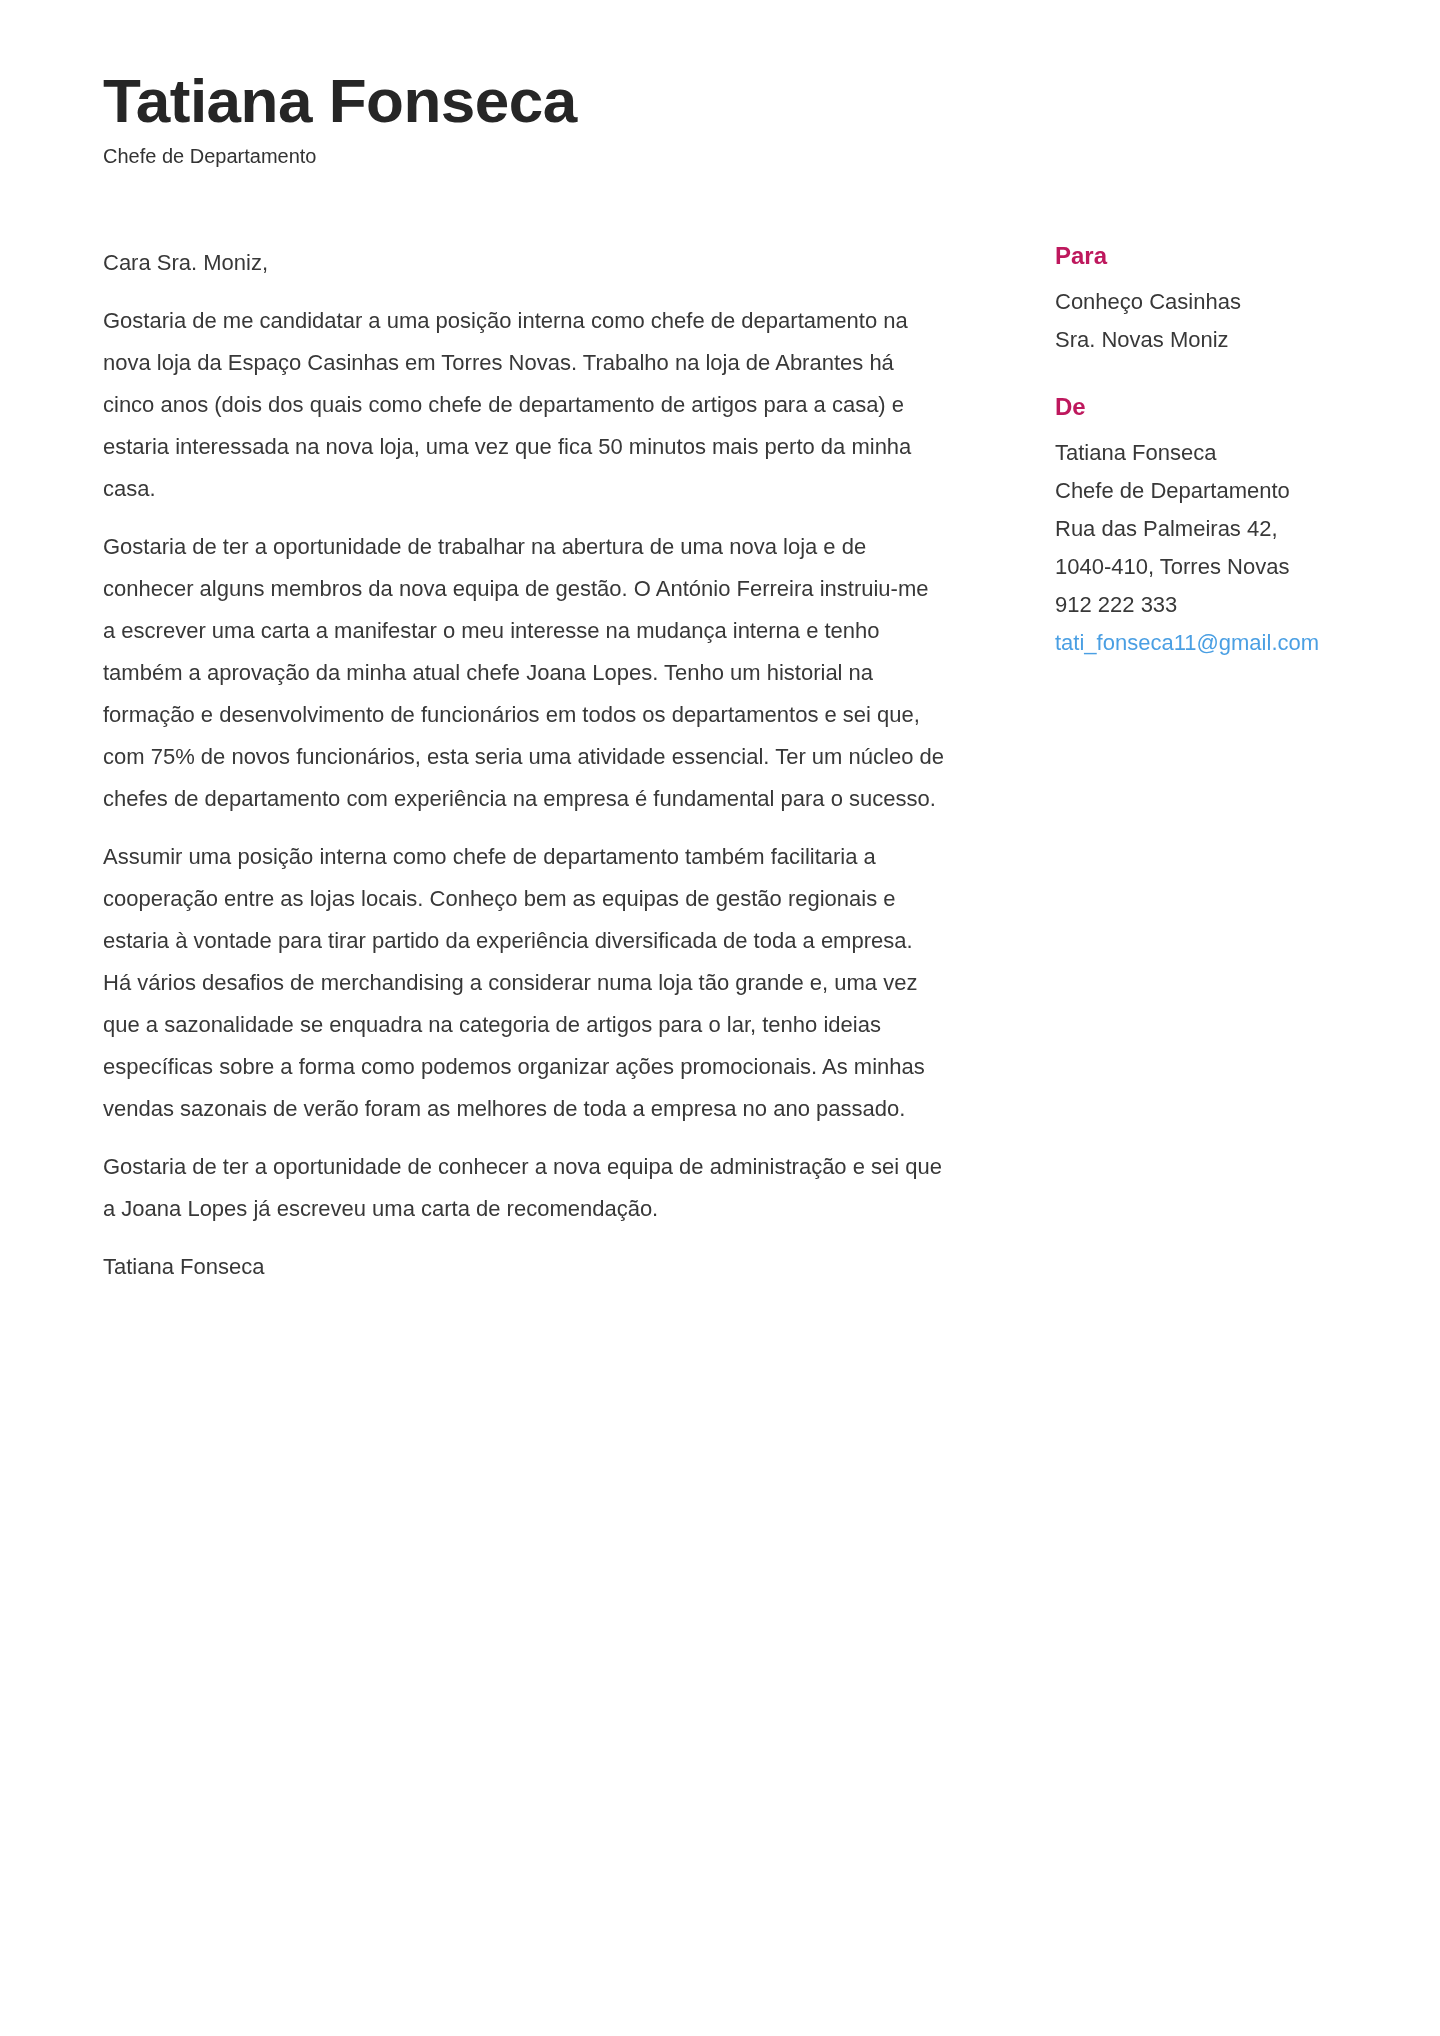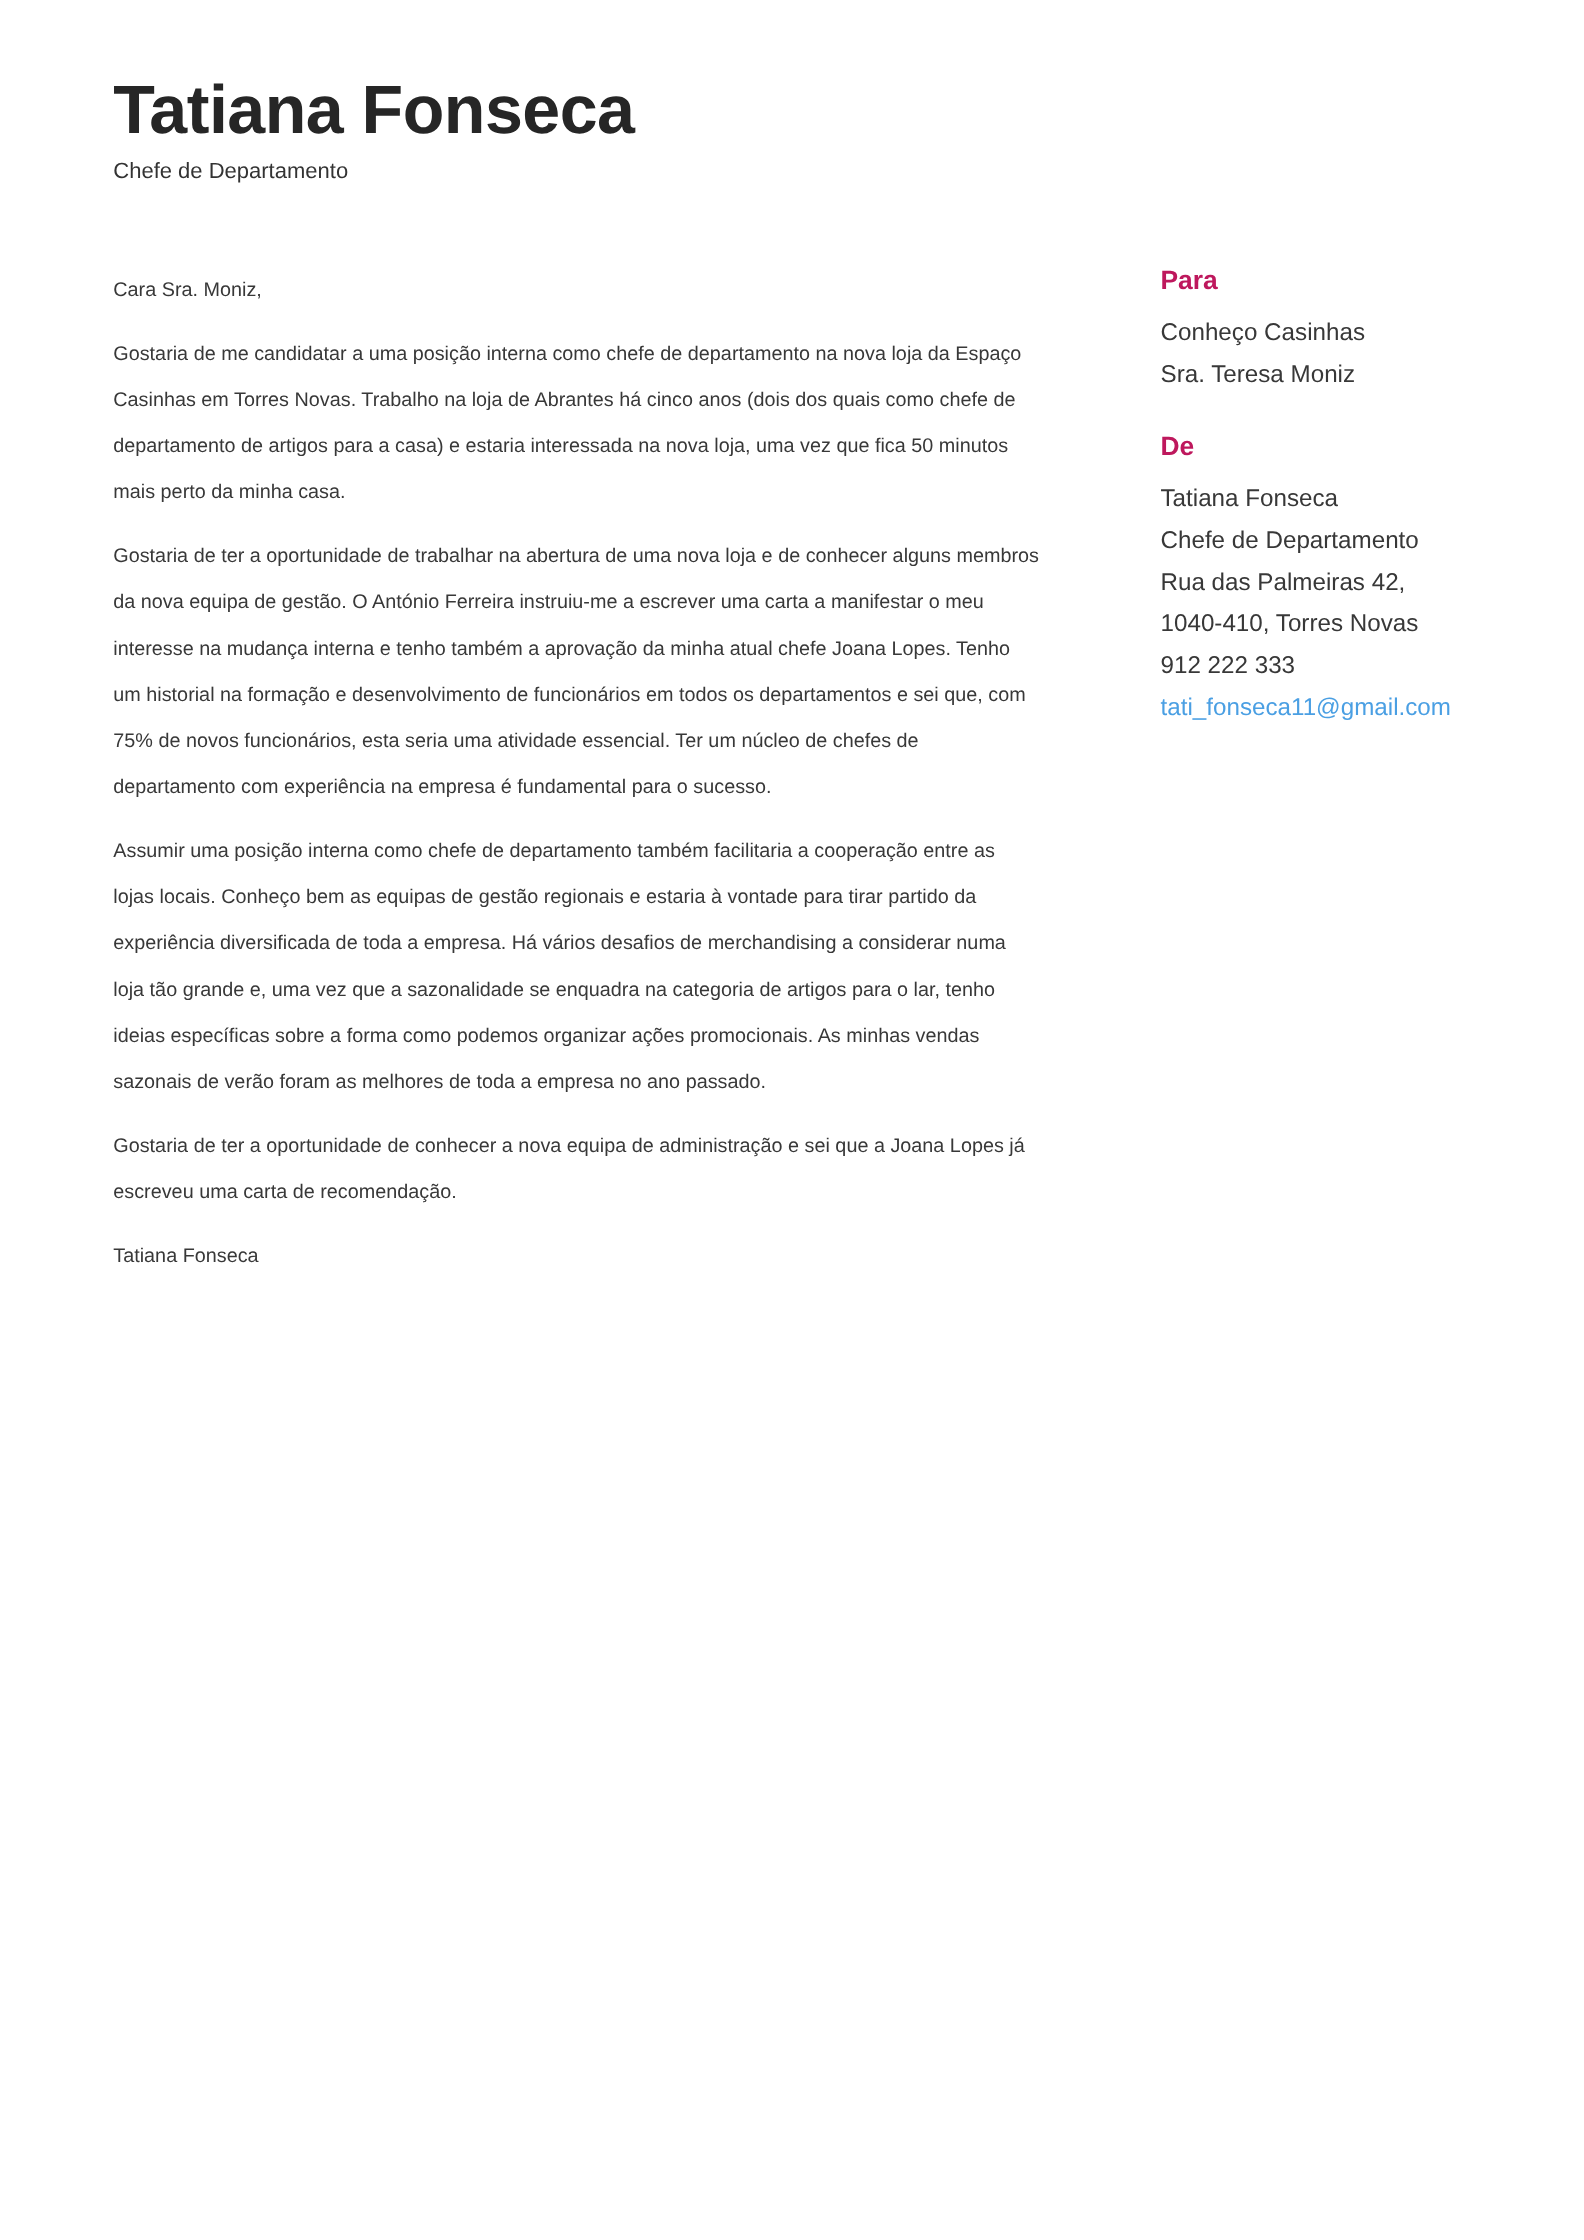--- a/index.html
+++ b/index.html
@@ -41,21 +41,21 @@
     display: flex;
     align-items: flex-start;
     margin-top: 74px;
   }
   .letter-body {
     flex: none;
     width: 842px;
   }
   .letter-body p {
     margin: 0 0 16px 0;
-    font-size: 18px;
+    font-size: 22px;
     line-height: 42px;
     color: #383838;
   }
   .letter-body p.closing { margin-bottom: 16px; }
   .letter-body p.signature { margin-bottom: 0; }
   
   .sidebar {
     flex: none;
     margin-left: 110px;
     width: 292px;
@@ -101,21 +101,21 @@
       <p>Assumir uma posição interna como chefe de departamento também facilitaria a cooperação entre as lojas locais. Conheço bem as equipas de gestão regionais e estaria à vontade para tirar partido da experiência diversificada de toda a empresa. Há vários desafios de merchandising a considerar numa loja tão grande e, uma vez que a sazonalidade se enquadra na categoria de artigos para o lar, tenho ideias específicas sobre a forma como podemos organizar ações promocionais. As minhas vendas sazonais de verão foram as melhores de toda a empresa no ano passado.</p>
       <p>Gostaria de ter a oportunidade de conhecer a nova equipa de administração e sei que a Joana Lopes já escreveu uma carta de recomendação.</p>
       <p class="signature">Tatiana Fonseca</p>
     </main>
 
     <aside class="sidebar">
 
       <section class="section-to">
         <h2>Para</h2>
         <div class="line">Conheço Casinhas</div>
-        <div class="line">Sra. Teresa Moniz</div>
+        <div class="line">Sra. Novas Moniz</div>
       </section>
 
       <section class="section-from">
         <h2>De</h2>
         <div class="line">Tatiana Fonseca</div>
         <div class="line">Chefe de Departamento</div>
         <div class="line">Rua das Palmeiras 42,</div>
         <div class="line">1040-410, Torres Novas</div>
         <div class="line">912 222 333</div>
         <a class="email" href="#">tati_fonseca11@gmail.com</a>

